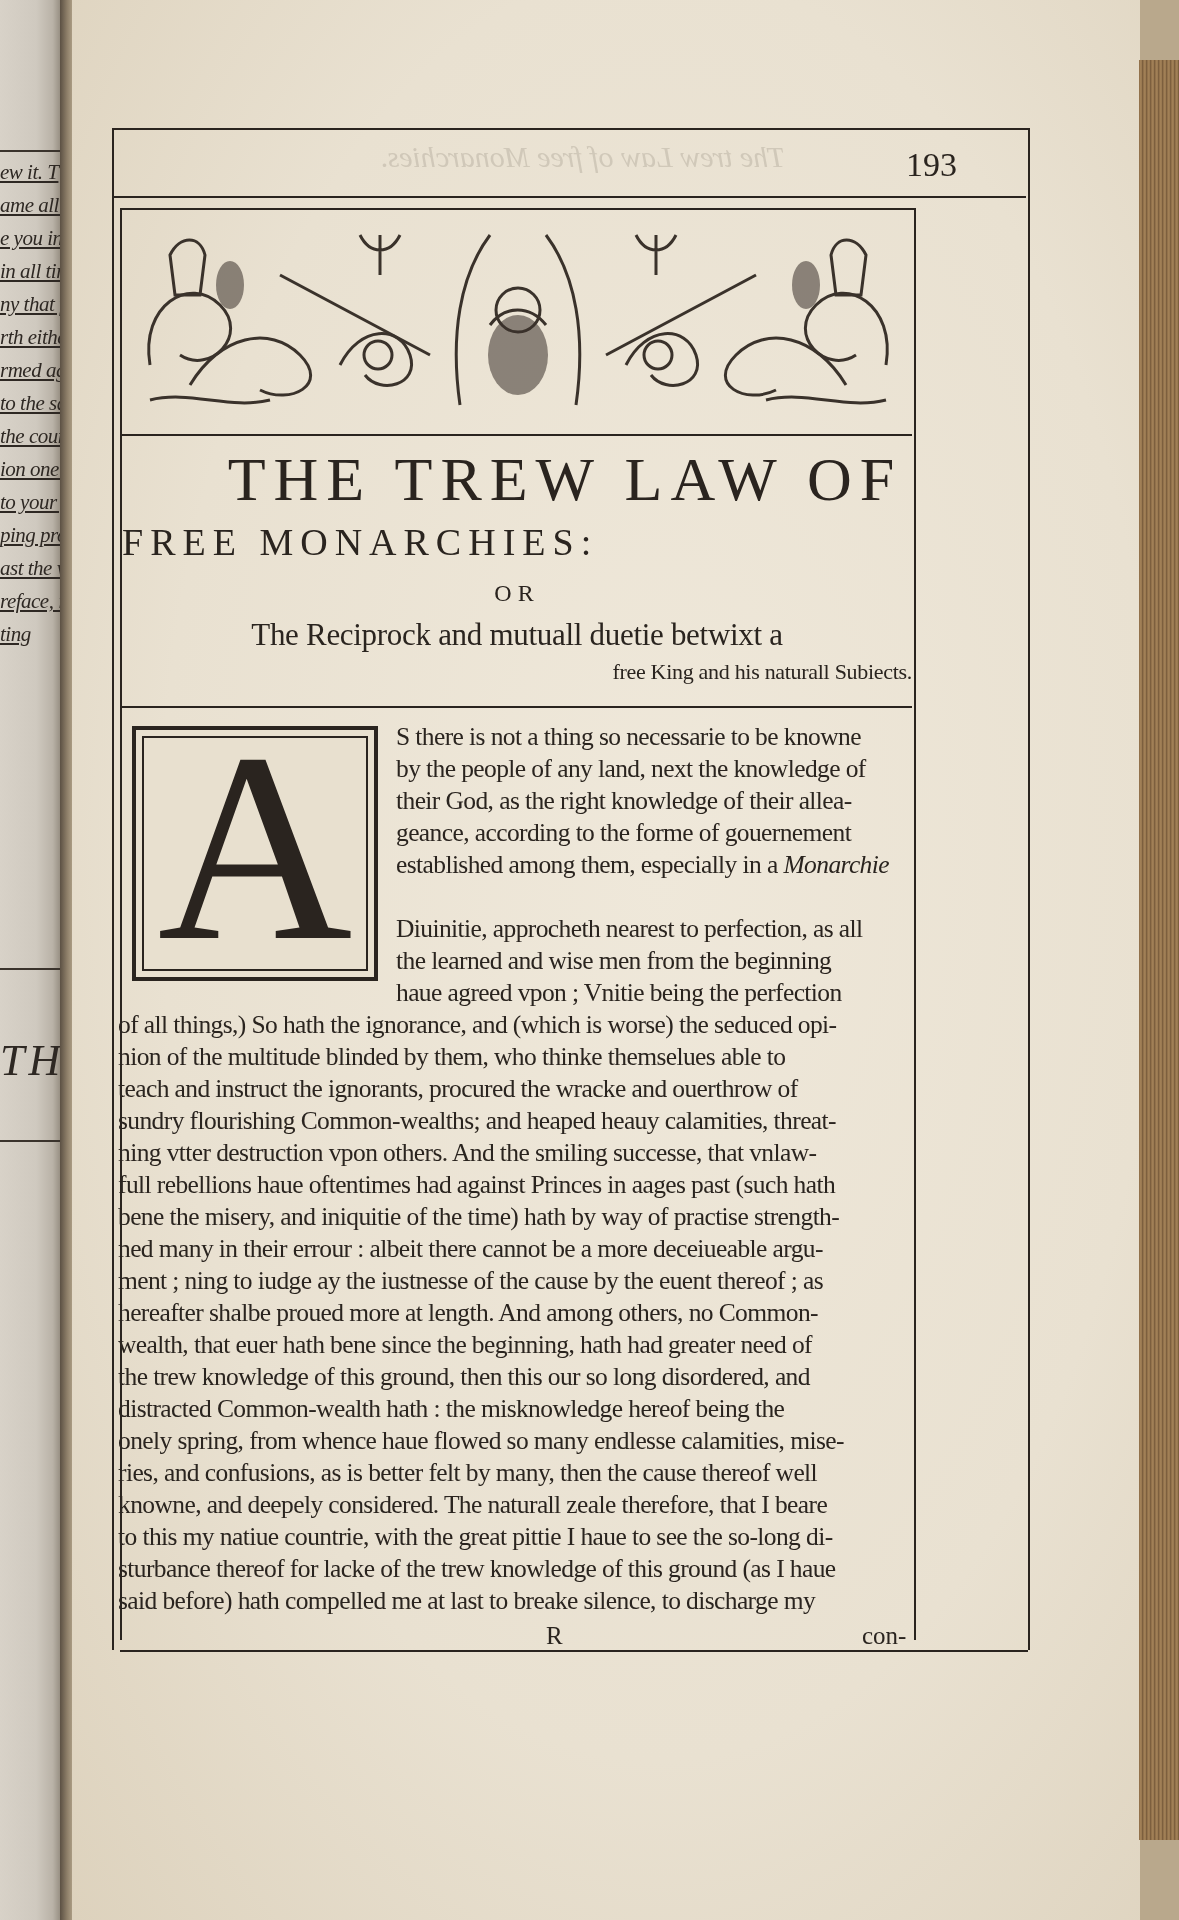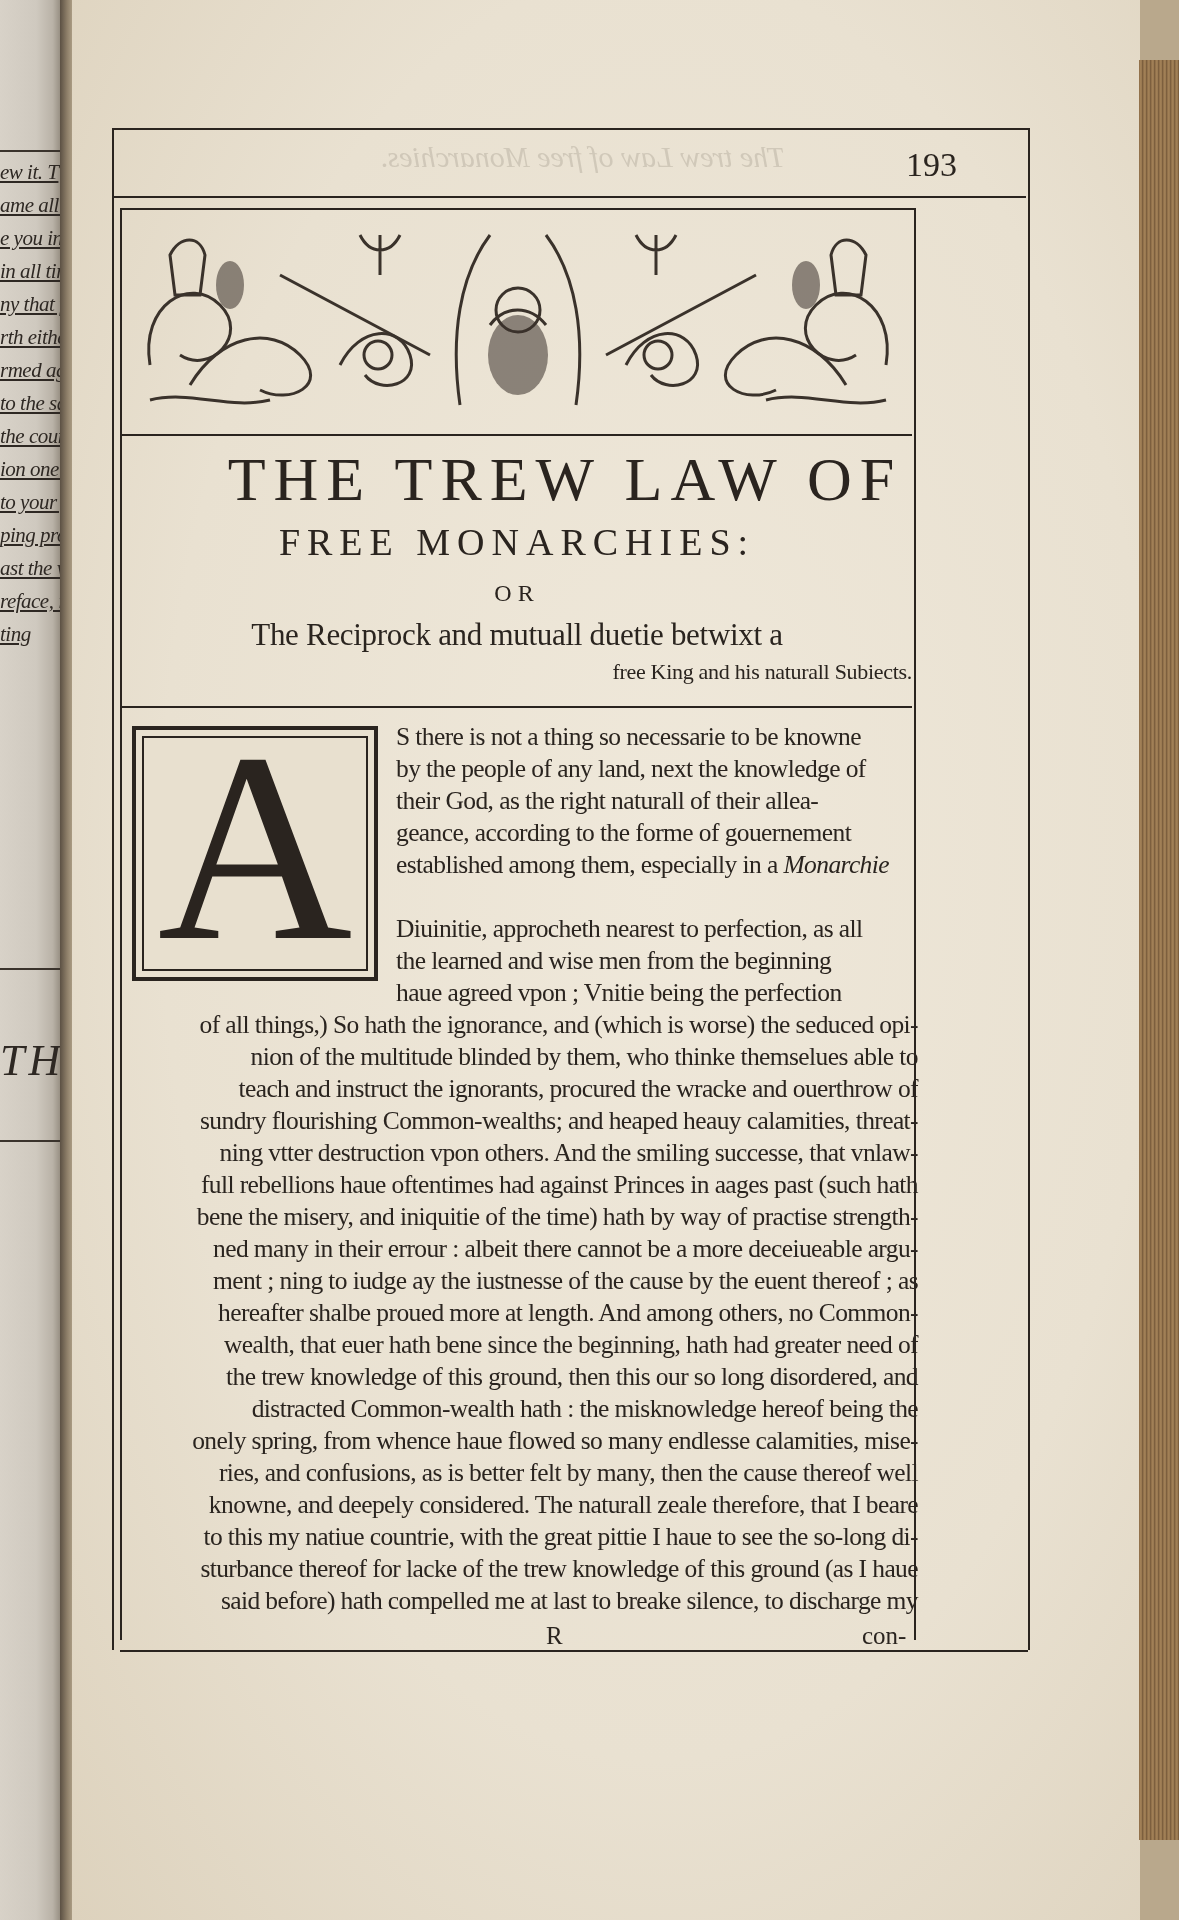--- a/index.html
+++ b/index.html
@@ -66,21 +66,21 @@
   }
   .rule-h { position: absolute; height: 2px; background: #2a241f; }
 
   .title-main {
     position: absolute; left: 122px; top: 448px; width: 790px; text-align: center;
     font-family: "Liberation Serif", serif; font-size: 62px; letter-spacing: 8px; color: #2a241f;
     line-height: 1;
     margin-left: 48px;
   }
   .title-sub {
-    position: absolute; left: 122px; top: 523px; width: 790px; text-align: center;
+    position: absolute; left: 122px; top: 523px; width: 790px; text-align: left;
     font-family: "Liberation Serif", serif; font-size: 38px; letter-spacing: 7px; color: #2a241f;
     line-height: 1;
   }
   .title-or {
     position: absolute; left: 122px; top: 580px; width: 790px; text-align: center;
     font-family: "Liberation Serif", serif; font-size: 24px; letter-spacing: 6px; color: #2a241f;
   }
   .title-alt1 {
     position: absolute; left: 122px; top: 617px; width: 790px; text-align: center;
     font-family: "Liberation Serif", serif; font-size: 31px; color: #2a241f; letter-spacing: -0.3px;
@@ -99,21 +99,21 @@
   .dropcap .letter {
     position: absolute; left: 0; top: -18px; width: 100%; text-align: center;
     font-family: "Liberation Serif", serif; font-size: 270px; color: #2a241f; line-height: 1;
   }
 
   .body-line {
     position: absolute; font-family: "Liberation Serif", serif; font-size: 25.5px;
     color: #2a241f; white-space: nowrap; line-height: 1; letter-spacing: -0.6px;
   }
   .body-line.indent { left: 396px; width: 512px; }
-  .body-line.full { left: 138px; width: 780px; text-align: right; }
+  .body-line.full { left: 118px; width: 780px; }
   .body-line .it { font-style: italic; }
 
   .signature {
     position: absolute; left: 546px; top: 1622px; font-family: "Liberation Serif", serif;
     font-size: 25px; color: #2a241f;
   }
   .catchword {
     position: absolute; left: 862px; top: 1622px; font-family: "Liberation Serif", serif;
     font-size: 25px; color: #2a241f;
   }
@@ -197,21 +197,21 @@
 
   <div class="rule-h" style="left:122px; top:706px; width:790px;"></div>
 
   <div class="dropcap">
     <div class="inner"></div>
     <div class="letter">A</div>
   </div>
 
   <div class="body-line indent" style="top:724px">S there is not a thing so necessarie to be knowne</div>
   <div class="body-line indent" style="top:756px">by the people of any land, next the knowledge of</div>
-  <div class="body-line indent" style="top:788px">their God, as the right naturall of their allea-</div>
+  <div class="body-line indent" style="top:788px">their God, as the right knowledge of their allea-</div>
   <div class="body-line indent" style="top:820px">geance, according to the forme of gouernement</div>
   <div class="body-line indent" style="top:852px">
     <span>established among them, especially in a</span>
     <span class="it">Monarchie</span>
   </div>
   <div class="body-line indent" style="top:916px">Diuinitie, approcheth nearest to perfection, as all</div>
   <div class="body-line indent" style="top:948px">the learned and wise men from the beginning</div>
   <div class="body-line indent" style="top:980px">haue agreed vpon ; Vnitie being the perfection</div>
 
   <div class="body-line full" style="top:1012px">of all things,) So hath the ignorance, and (which is worse) the seduced opi-</div>

